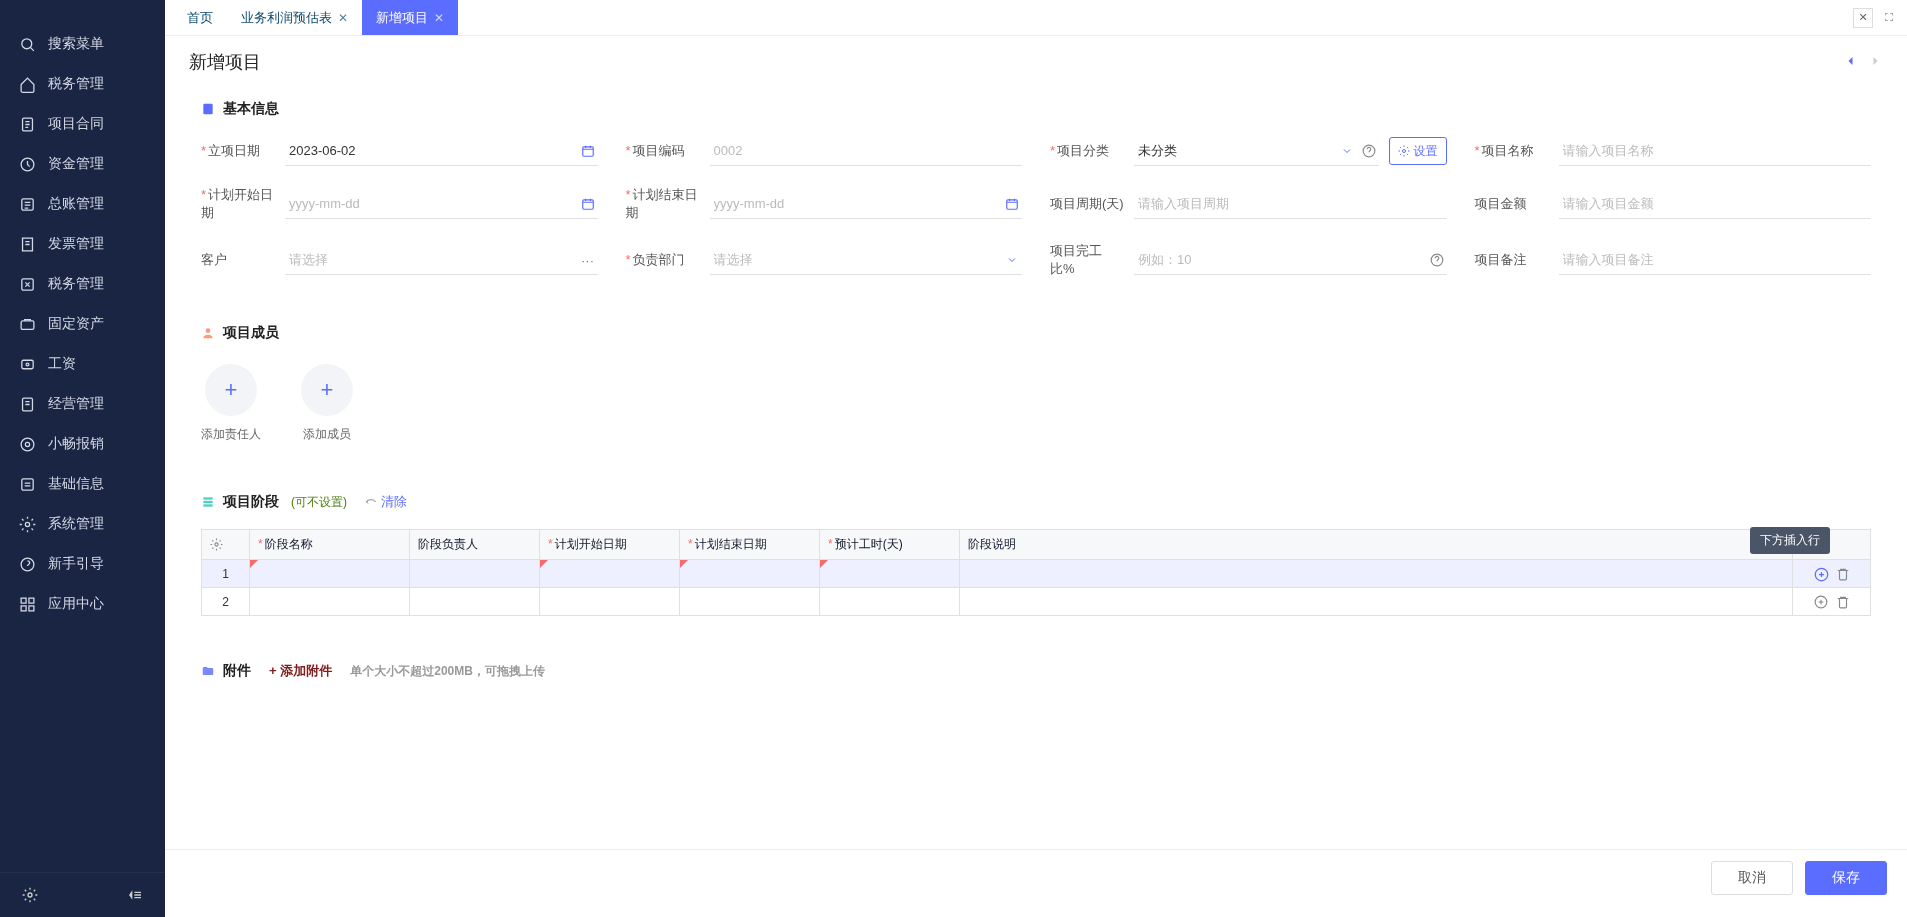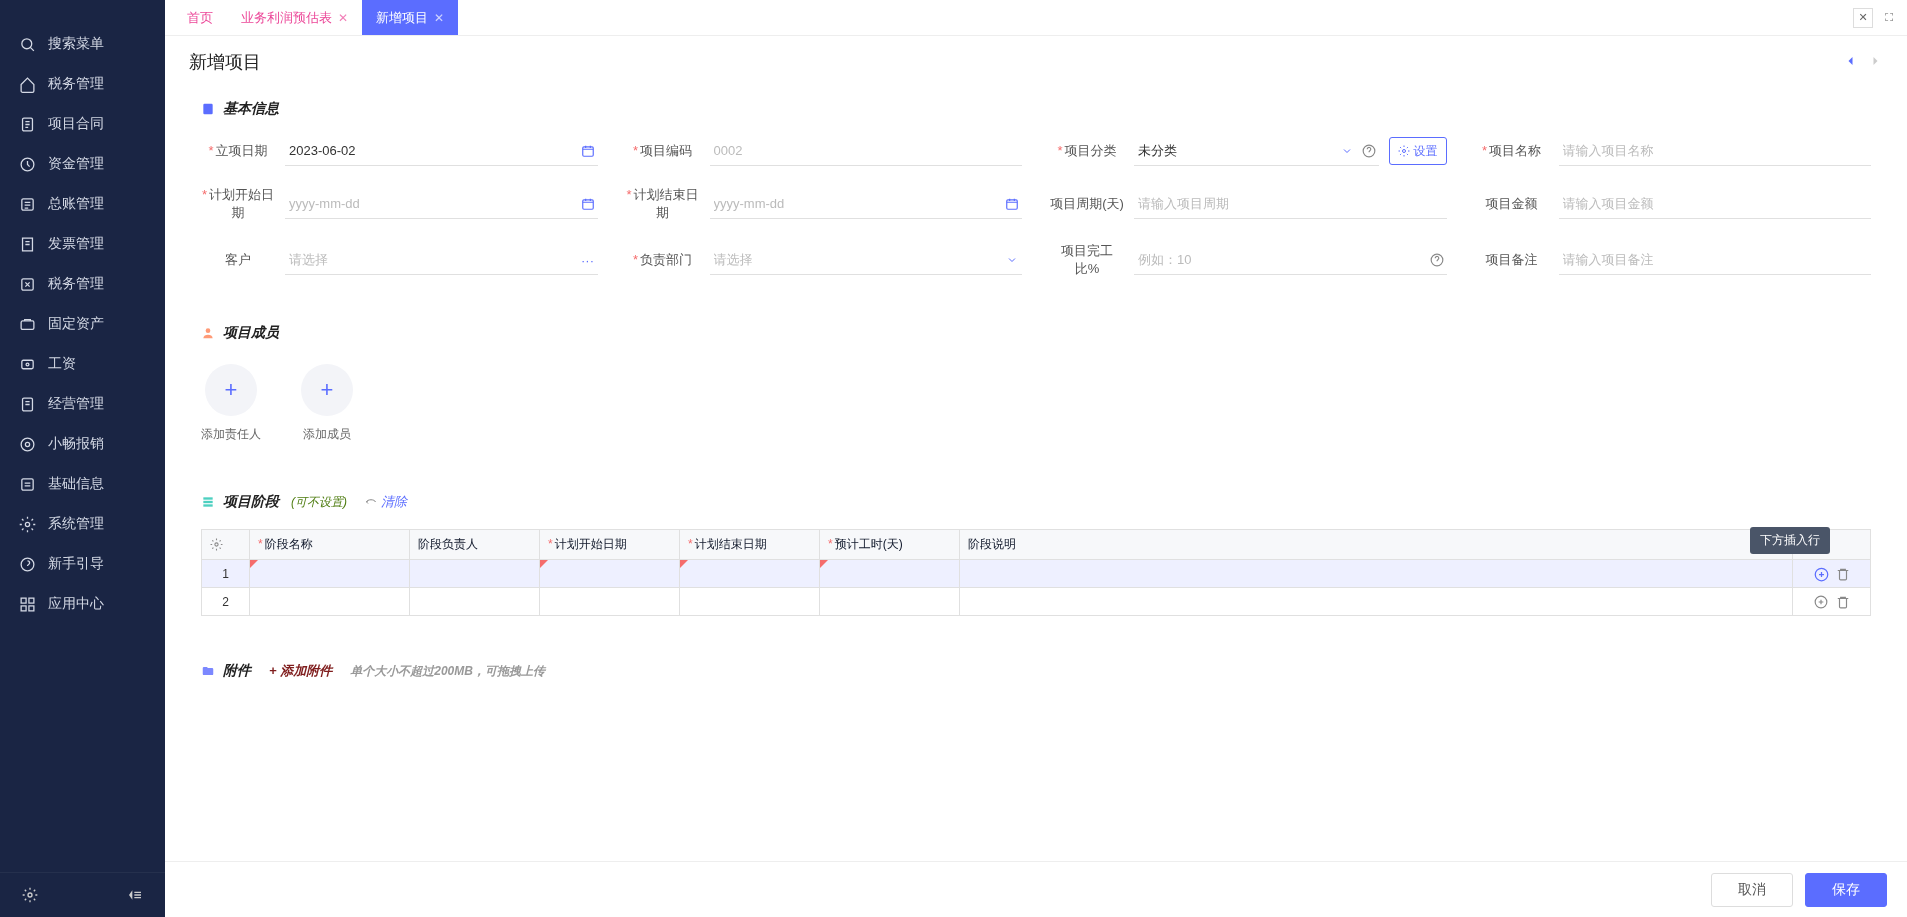--- a/index.html
+++ b/index.html
@@ -13,47 +13,47 @@
     .sidebar-item { display: flex; align-items: center; gap: 12px; padding: 11px 18px; cursor: pointer; color: #d4d9e5; font-size: 14px; }
     .sidebar-item .icon { width: 18px; height: 18px; display: inline-flex; align-items: center; justify-content: center; }
     .sidebar-footer { display: flex; justify-content: space-between; padding: 14px 22px; border-top: 1px solid rgba(255,255,255,0.05); }
     .sidebar-footer .icon { width: 16px; height: 16px; cursor: pointer; }
     
     
     .main { flex: 1; display: flex; flex-direction: column; min-width: 0; position: relative; }
     
     
     .tabs-bar { display: flex; align-items: center; height: 36px; border-bottom: 1px solid #eee; padding: 0 8px; position: relative; }
-    .tab { display: flex; align-items: center; gap: 6px; padding: 0 14px; height: 100%; cursor: pointer; font-size: 13px; color: #ec4899; }
+    .tab { display: flex; align-items: center; gap: 6px; padding: 0 14px; height: 100%; cursor: pointer; font-size: 13px; color: #0c4a6e; }
     .tab.active { background: #5b6dff; color: #fff; }
     .tab-close { font-size: 12px; cursor: pointer; opacity: 0.7; }
     .tabs-right { position: absolute; right: 8px; top: 0; height: 100%; display: flex; align-items: center; gap: 6px; }
     .tabs-right .icon-btn { width: 20px; height: 20px; border: 1px solid #ddd; display: flex; align-items: center; justify-content: center; cursor: pointer; font-size: 11px; color: #666; }
     
     
     .page-header { display: flex; align-items: center; justify-content: space-between; padding: 14px 24px 10px; }
     .page-title { font-size: 18px; font-weight: 500; color: #222; }
     .nav-arrows { display: flex; gap: 10px; }
     .nav-arrow { width: 14px; height: 14px; cursor: pointer; color: #5b6dff; }
     .nav-arrow.disabled { color: #ccc; }
     
     
     .content { flex: 1; overflow-y: auto; padding: 0 12px 80px; }
     
     
     .section { background: #fff; border-radius: 4px; padding: 16px 24px; margin-bottom: 14px; }
-    .section-header { display: flex; align-items: center; gap: 8px; margin-bottom: 18px; font-size: 14px; font-weight: 600; color: #222; font-style: italic; }
+    .section-header { display: flex; align-items: center; gap: 8px; margin-bottom: 18px; font-size: 14px; font-weight: 600; color: #222; }
     .section-header .sec-icon { width: 14px; height: 14px; display: inline-flex; align-items: center; justify-content: center; }
     .section-aside { font-size: 12px; color: #4d7c0f; font-weight: normal; margin-left: 4px; }
     .section-link { color: #5b6dff; font-size: 13px; cursor: pointer; margin-left: 10px; display: inline-flex; align-items: center; gap: 4px; font-weight: normal; }
     
     
     .form-grid { display: grid; grid-template-columns: repeat(4, 1fr); gap: 20px 28px; }
     .form-row { display: flex; align-items: center; }
-    .form-label { width: 84px; text-align: center; font-size: 13px; color: #555; padding-right: 10px; flex-shrink: 0; }
+    .form-label { width: 84px; text-align: left; font-size: 13px; color: #555; padding-right: 10px; flex-shrink: 0; }
     .required::before { content: "*"; color: #f56c6c; margin-right: 2px; }
     .form-control { flex: 1; position: relative; }
     .input { width: 100%; height: 30px; border: none; border-bottom: 1px solid #e0e0e0; padding: 0 24px 0 4px; font-size: 13px; outline: none; color: #333; }
     .input::placeholder { color: #bbb; }
     .input-suffix { position: absolute; right: 2px; top: 50%; transform: translateY(-50%); color: #5b6dff; cursor: pointer; width: 16px; height: 16px; display: flex; align-items: center; justify-content: center; }
     .input-suffix.gray { color: #aaa; }
     .setting-btn { border: 1px solid #5b6dff; color: #5b6dff; background: #fff; height: 28px; padding: 0 8px; border-radius: 3px; font-size: 12px; cursor: pointer; display: inline-flex; align-items: center; gap: 4px; margin-left: 10px; }
     
     
     .members { display: flex; gap: 40px; padding: 4px 0; }
@@ -77,21 +77,21 @@
     .row-action-icon.primary { color: #5b6dff; }
     tr.active-row td { background: #eef0ff; }
     
     .tooltip { position: absolute; background: #4a5568; color: #fff; padding: 5px 10px; border-radius: 3px; font-size: 12px; white-space: nowrap; z-index: 100; right: 41px; top: -2px; }
     
     
     .attach-link { color: #7f1d1d; cursor: pointer; font-size: 13px; margin: 0 10px; }
     .attach-hint { color: #999; font-size: 12px; }
     
     
-    .footer { position: absolute; bottom: 0; left: 0; right: 0; height: 56px; background: #fff; border-top: 1px solid #eee; display: flex; justify-content: flex-end; align-items: center; gap: 12px; padding: 0 20px; z-index: 10; }
+    .footer { position: absolute; bottom: 12px; left: 0; right: 0; height: 56px; background: #fff; border-top: 1px solid #eee; display: flex; justify-content: flex-end; align-items: center; gap: 12px; padding: 0 20px; z-index: 10; }
     .btn { height: 34px; padding: 0 26px; border-radius: 3px; font-size: 14px; cursor: pointer; border: 1px solid #ddd; background: #fff; color: #555; }
     .btn.primary { background: #5b6dff; border-color: #5b6dff; color: #fff; }
     
     svg { display: block; }
   </style>
 </head>
 <body>
 
 <div class="app">
 

